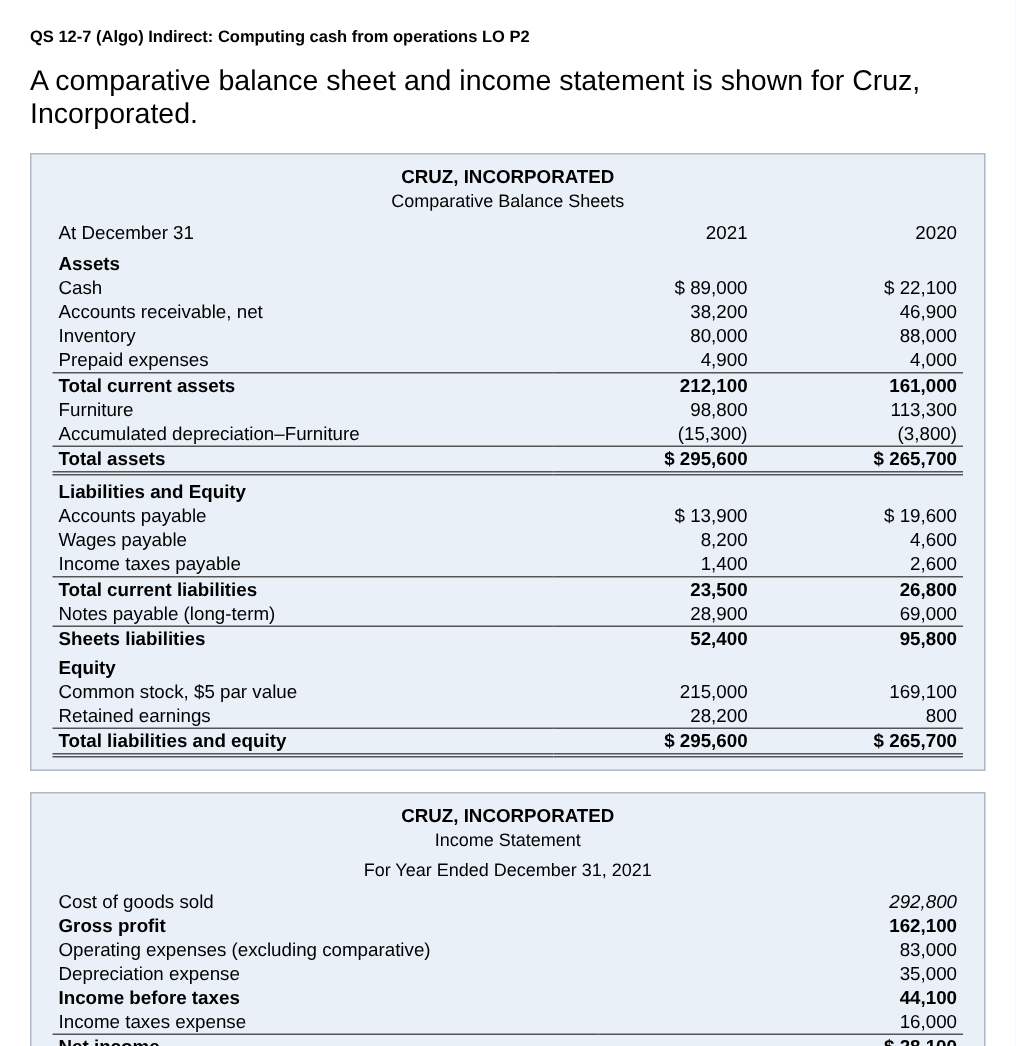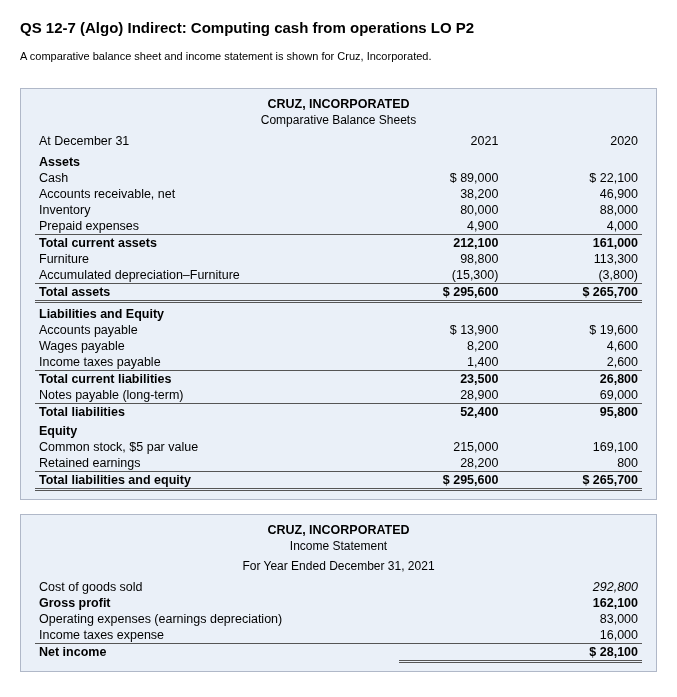--- a/index.html
+++ b/index.html
@@ -6,28 +6,28 @@
     body {
       font-family: Arial, sans-serif;
       font-size: 13px;
       background: #fff;
       color: #000;
       width: 677px;
       min-height: 697px;
       padding: 18px 20px;
     }
     h1 {
-      font-size: 15px;
+      font-size: 11px;
       font-weight: bold;
       margin-bottom: 12px;
       line-height: 1.3;
     }
     .intro {
-      font-size: 11px;
-      margin-bottom: 26px;
+      font-size: 19px;
+      margin-bottom: 14px;
     }
     .table-container {
       border: 1px solid #b0b8c8;
       background: #eaf0f8;
       margin-bottom: 14px;
       padding: 8px 14px 8px 14px;
     }
     .table-title {
       text-align: center;
       font-weight: bold;
@@ -156,21 +156,21 @@
       <td style="font-weight:bold;border-top:1px solid #555;">Total current liabilities</td>
       <td style="text-align:right;font-weight:bold;border-top:1px solid #555;">23,500</td>
       <td style="text-align:right;font-weight:bold;border-top:1px solid #555;">26,800</td>
     </tr>
         <tr>
       <td>Notes payable (long-term)</td>
       <td style="text-align:right;">28,900</td>
       <td style="text-align:right;">69,000</td>
     </tr>
         <tr>
-      <td style="font-weight:bold;border-top:1px solid #555;">Total liabilities</td>
+      <td style="font-weight:bold;border-top:1px solid #555;">Sheets liabilities</td>
       <td style="text-align:right;font-weight:bold;border-top:1px solid #555;">52,400</td>
       <td style="text-align:right;font-weight:bold;border-top:1px solid #555;">95,800</td>
     </tr>
         <tr>
           <td colspan="3" style="font-weight:bold;padding-top:4px;">Equity</td>
         </tr>
         <tr>
       <td>Common stock, $5 par value</td>
       <td style="text-align:right;">215,000</td>
       <td style="text-align:right;">169,100</td>
@@ -201,22 +201,30 @@
     <tbody id="is-tbody">
         <tr>
     <td style="">Cost of goods sold</td>
     <td style="text-align:right;font-style:italic;">292,800</td>
   </tr>
         <tr>
     <td style="font-weight:bold;">Gross profit</td>
     <td style="text-align:right;font-weight:bold;">162,100</td>
   </tr>
         <tr>
-    <td style="">Operating expenses (earnings depreciation)</td>
+    <td style="">Operating expenses (excluding comparative)</td>
     <td style="text-align:right;">83,000</td>
+  </tr>
+        <tr>
+    <td style="">Depreciation expense</td>
+    <td style="text-align:right;">35,000</td>
+  </tr>
+        <tr>
+    <td style="font-weight:bold;">Income before taxes</td>
+    <td style="text-align:right;font-weight:bold;">44,100</td>
   </tr>
         <tr>
     <td style="">Income taxes expense</td>
     <td style="text-align:right;">16,000</td>
   </tr>
         <tr>
     <td style="font-weight:bold;border-top:1px solid #555;">Net income</td>
     <td style="text-align:right;font-weight:bold;border-top:1px solid #555;border-bottom:3px double #555;">$ 28,100</td>
   </tr>
       </tbody>

